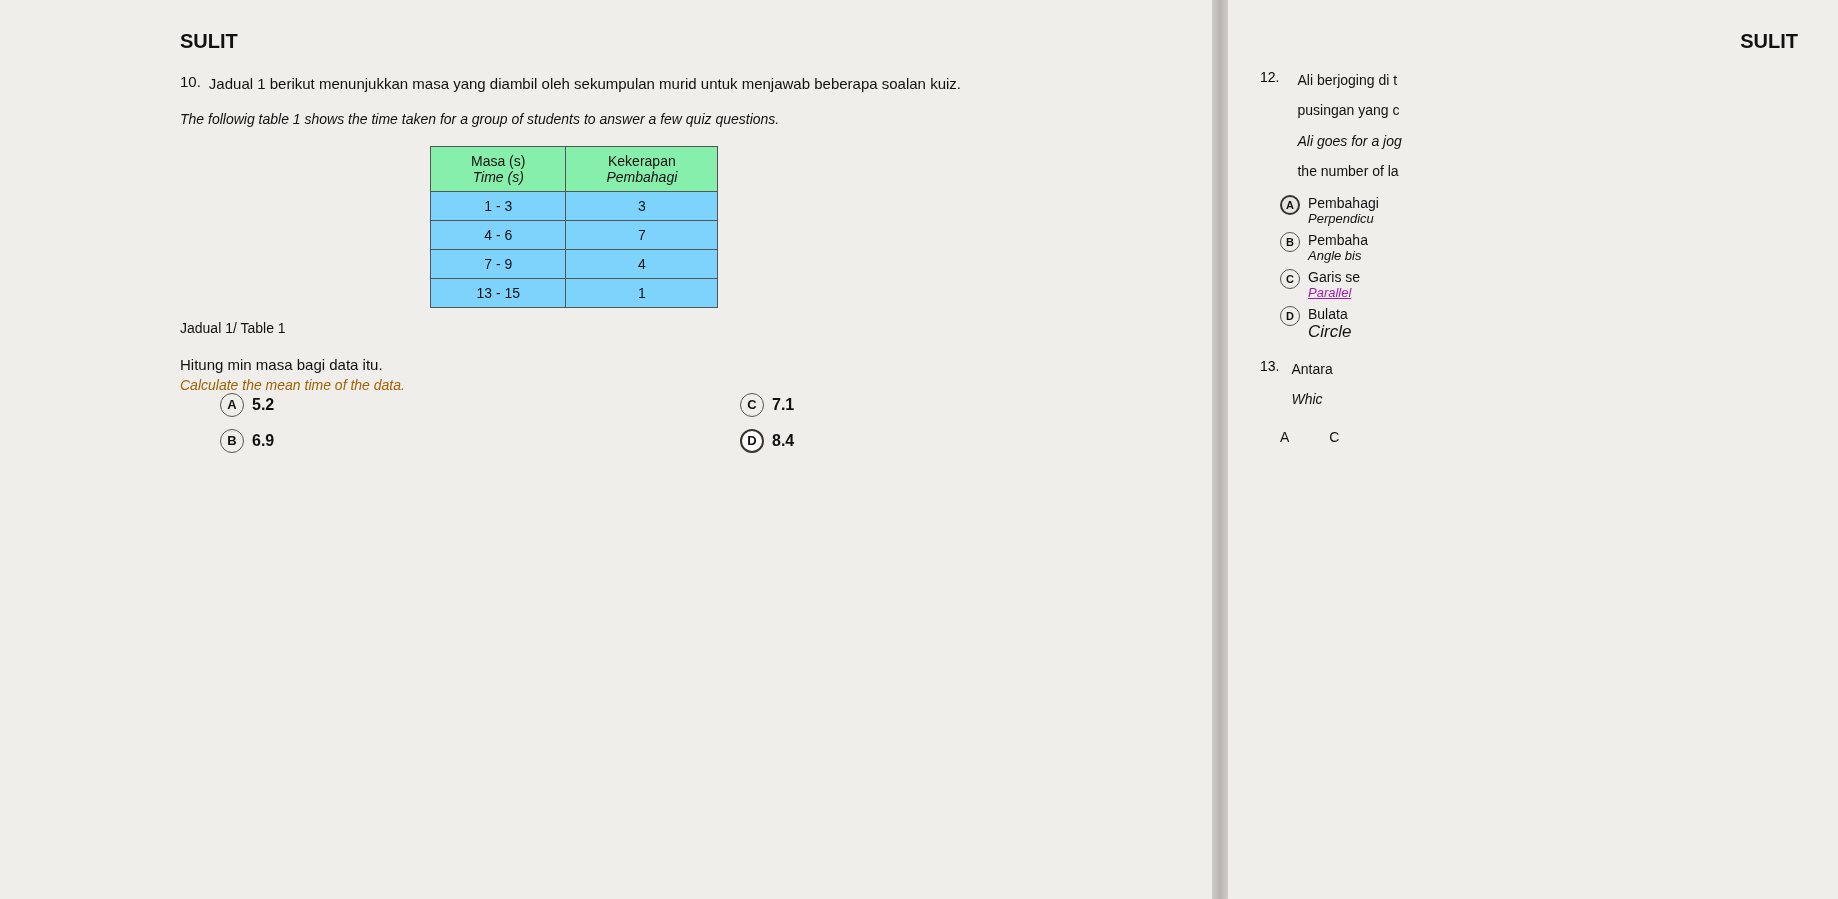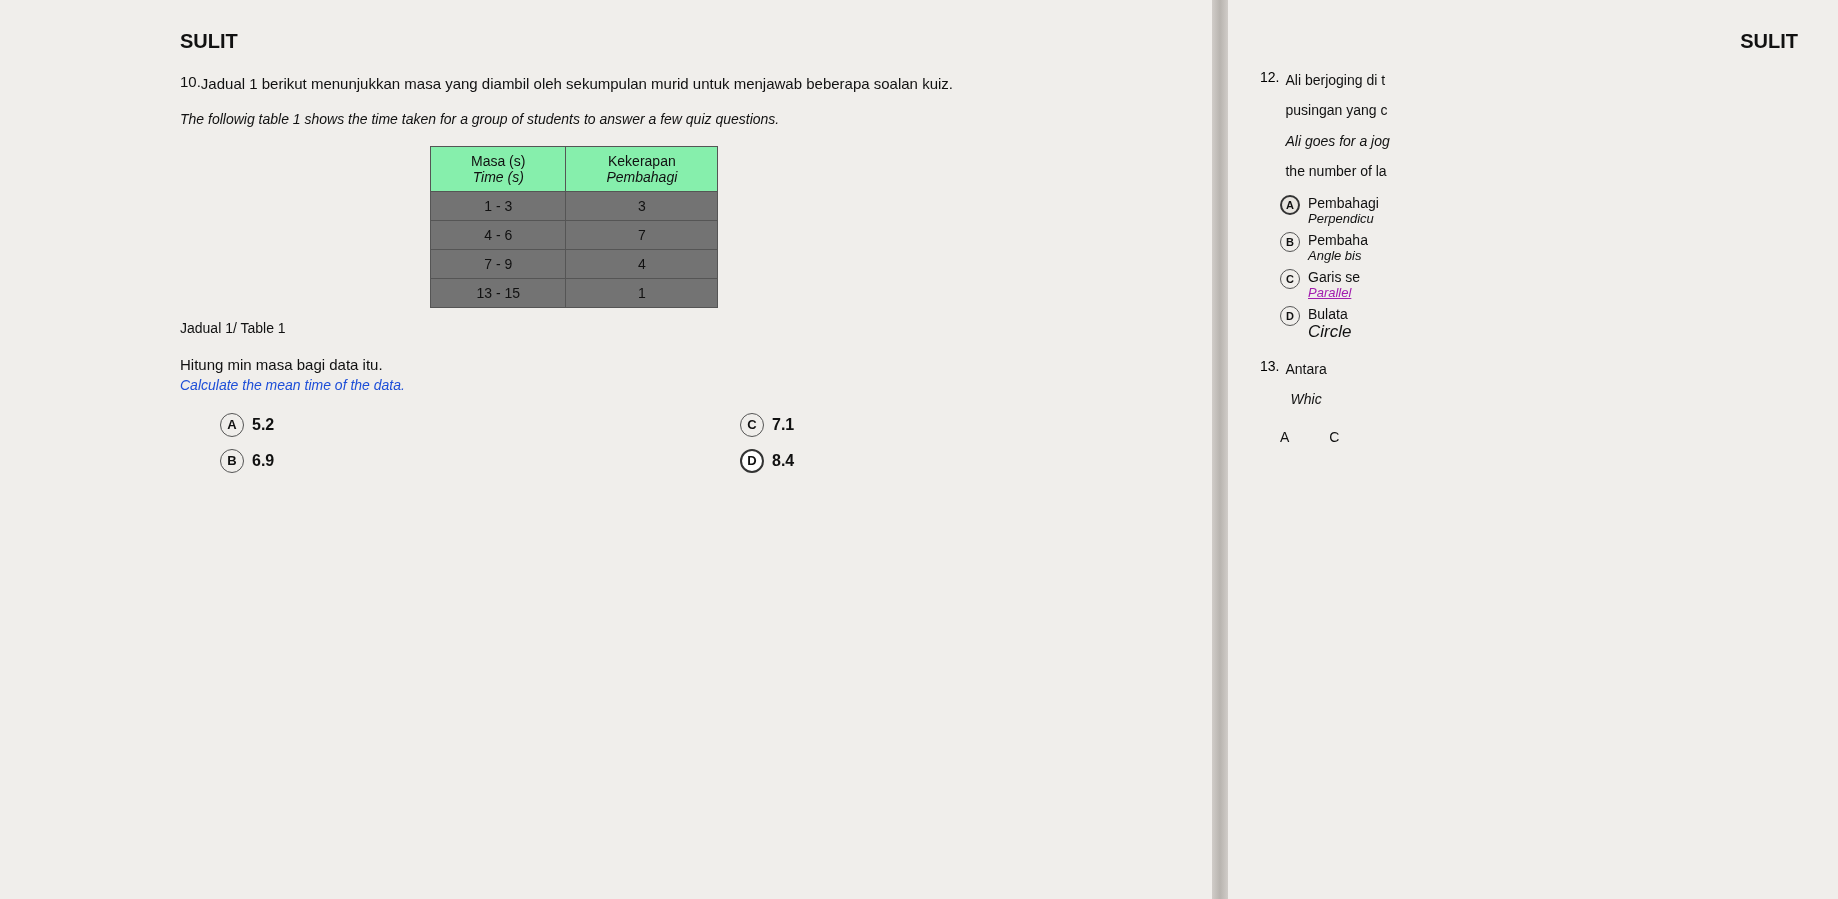--- a/index.html
+++ b/index.html
@@ -79,38 +79,38 @@
     .question-text-italic {
       font-size: 14px;
       color: #111;
       font-style: italic;
       line-height: 1.6;
       margin-bottom: 16px;
     }
 
     .question-header {
       display: flex;
-      gap: 0;
+      gap: 8px;
       margin-bottom: 4px;
     }
 
     .freq-table {
       border-collapse: collapse;
       margin: 0 auto 6px auto;
       display: block;
       width: 480px;
     }
 
     .freq-table th, .freq-table td {
       border: 1px solid #555;
       padding: 6px 40px;
       text-align: center;
       font-size: 14px;
       color: #111;
-      background: #737373;
+      background: #7dd3fc;
     }
 
     .freq-table th {
       background: #86efac;
       font-weight: normal;
     }
 
     .table-caption {
       text-align: left;
       font-size: 14px;
@@ -120,22 +120,21 @@
 
     .sub-question {
       font-size: 15px;
       color: #111;
       margin-bottom: 4px;
     }
 
     .sub-question-italic {
       font-style: italic;
       font-size: 14px;
-      color: #1d4ed8;
-      margin-bottom: 20px;
+      color: #a16207;
     }
 
     .answer-options {
       display: grid;
       grid-template-columns: 1fr 1fr;
       gap: 12px 100px;
       margin-left: 40px;
     }
 
     .answer-option {
@@ -311,21 +310,21 @@
     </div>
       </div>
   </div>
 
 </div>
 
 <div class="right-page">
   <div class="right-sulit">SULIT</div>
 
   <div>
-    <div style="display:flex; gap:6px; margin-bottom:4px;">
+    <div style="display:flex; gap:18px; margin-bottom:4px;">
       <span class="right-question-num">12.</span>
       <div>
         <div class="right-question">Ali berjoging di t</div>
         <div class="right-question">pusingan yang c</div>
         <div class="right-question" style="font-style:italic;">Ali goes for a jog</div>
         <div class="right-question" style="">the number of la</div>
       </div>
     </div>
     <div class="right-options" id="right-options-12">
         <div class="right-option">
@@ -353,21 +352,21 @@
       <span class="right-option-circle">D</span>
       <div>
         <div style="font-size:14px; color:#111;">Bulata</div>
         <div style="font-size:17px; color:#111; font-style:italic;">Circle</div>
       </div>
     </div>
       </div>
   </div>
 
   <div class="q13-block">
-    <div style="display:flex; gap:6px; margin-bottom:4px;text-align:center;">
+    <div style="display:flex; gap:12px; margin-bottom:4px;">
       <span class="right-question-num">13.</span>
       <div>
         <div class="right-question">Antara</div>
         <div class="right-question" style="font-style:italic;">Whic</div>
       </div>
     </div>
     <div style="display:flex; gap:40px; margin-left:20px; margin-top:8px;">
       <span class="right-question">A</span>
       <span class="right-question">C</span>
     </div>

